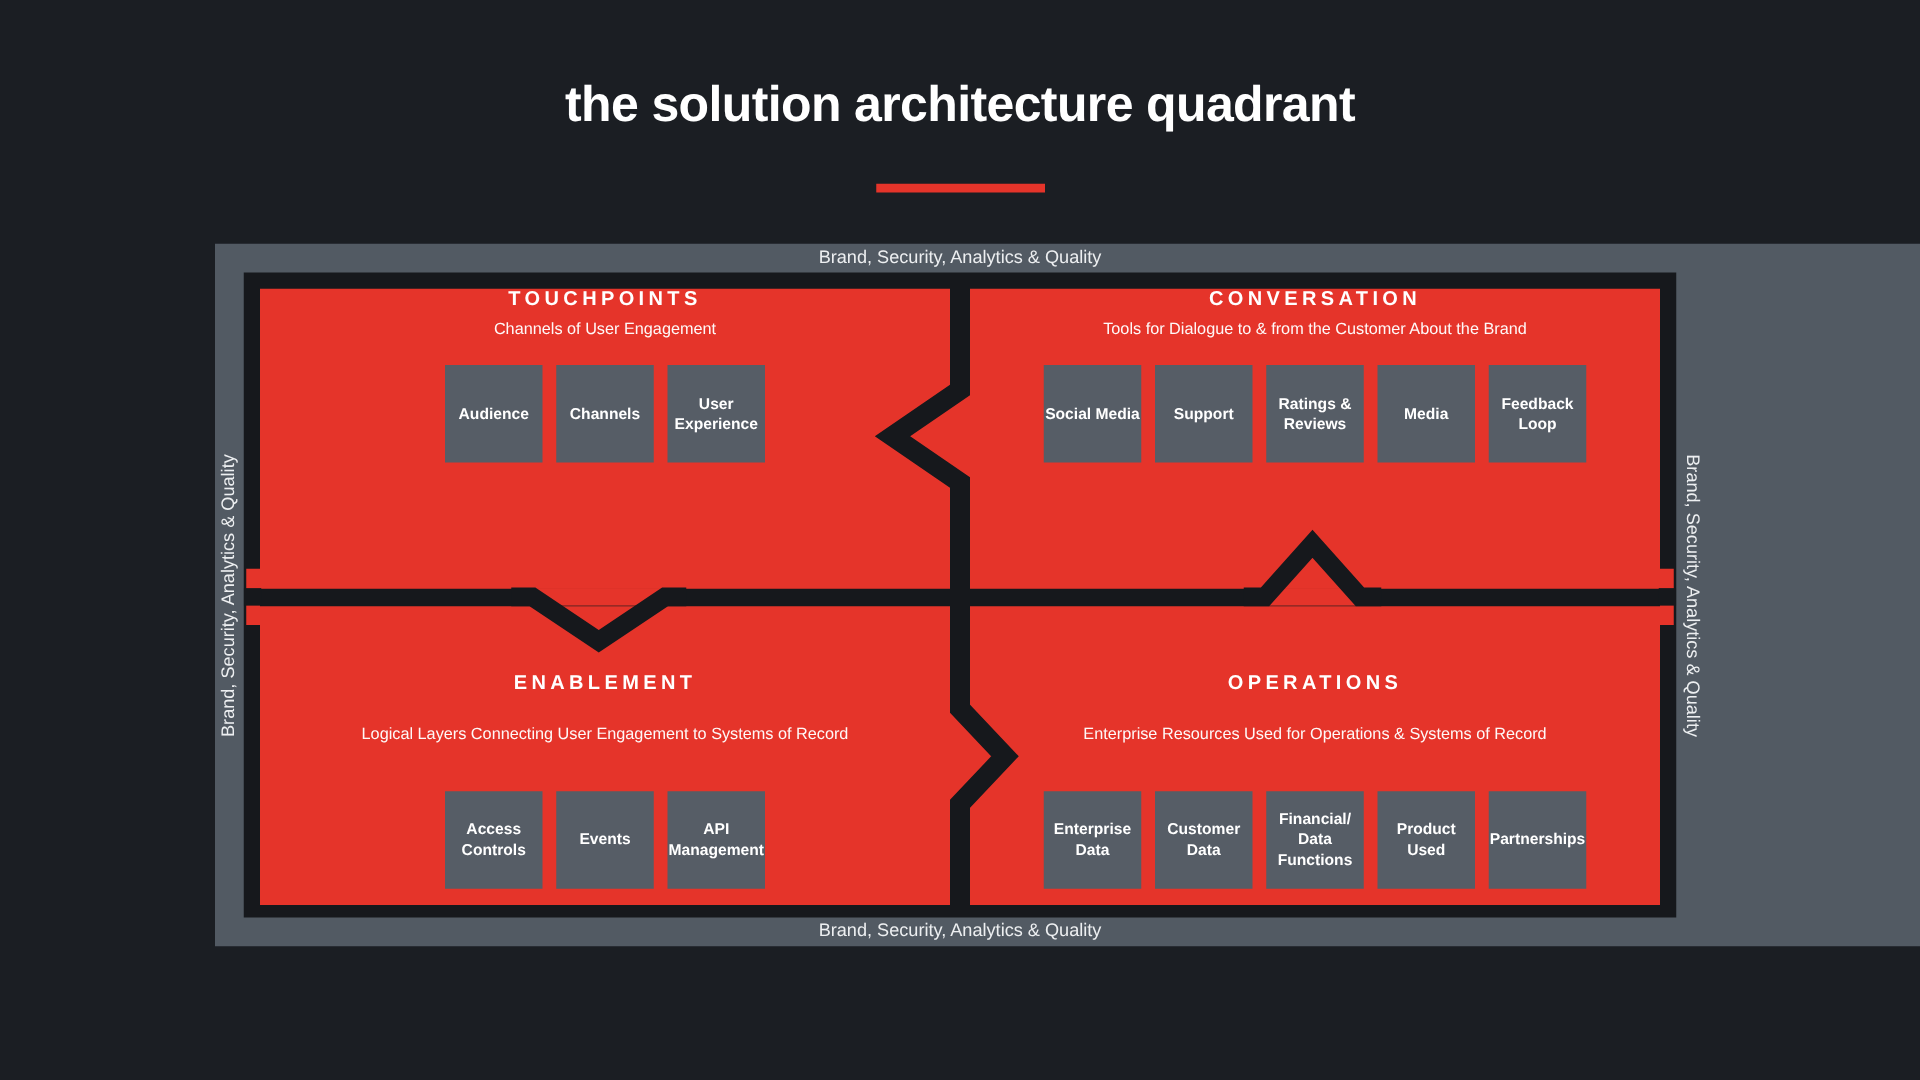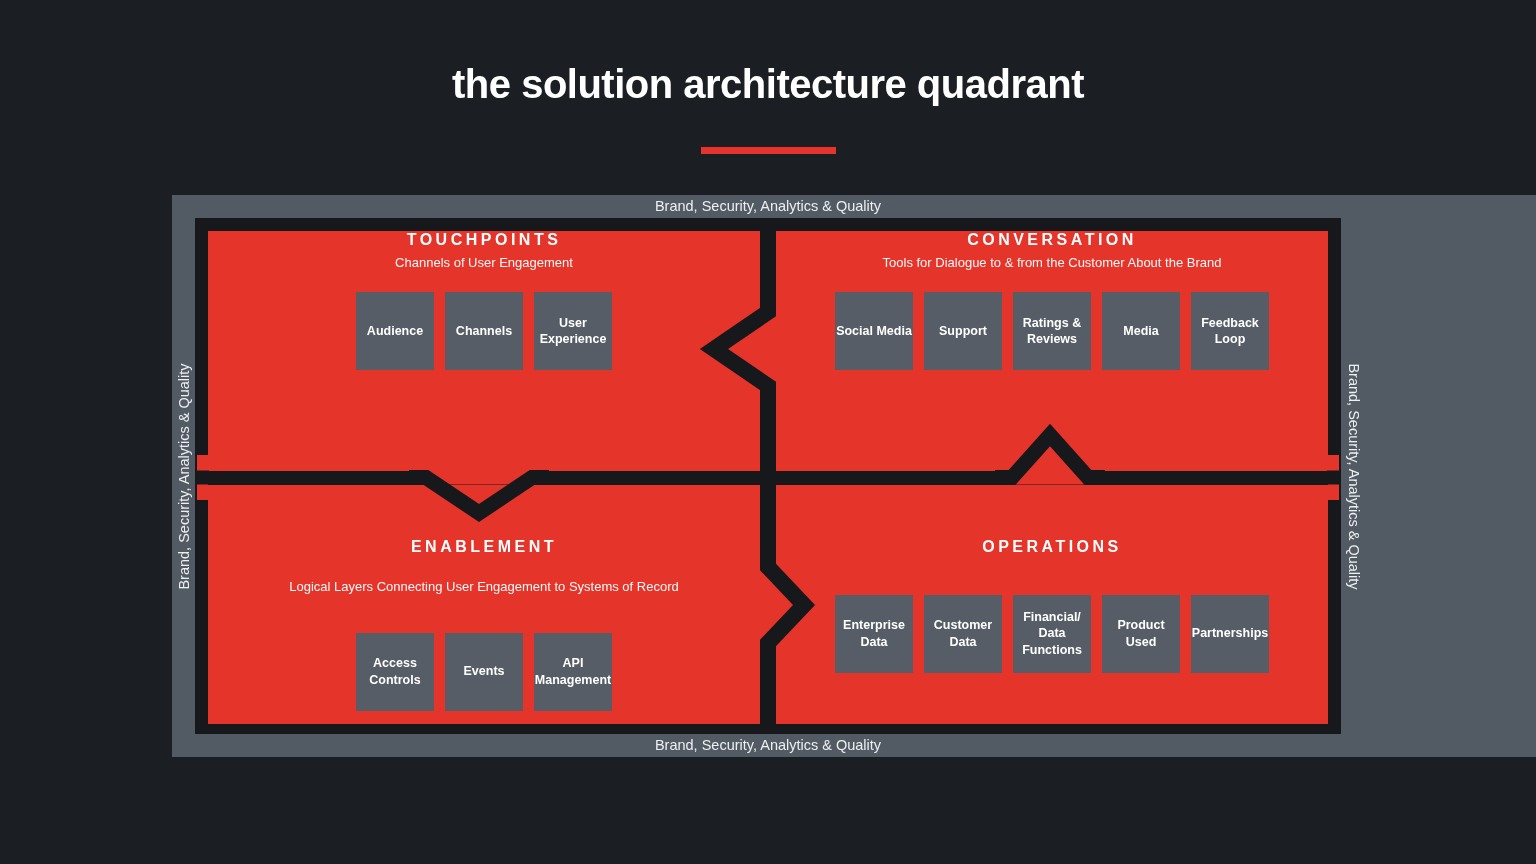--- a/index.html
+++ b/index.html
@@ -129,20 +129,21 @@
             <div class="box">Access
 Controls</div>
             <div class="box">Events</div>
             <div class="box">API
 Management</div>
           </div>
         </section>
 
         <section class="quad quad-bottom">
           <h2 class="q-heading">OPERATIONS</h2>
+          <p class="q-sub">Enterprise Resources Used for Operations &amp; Systems of Record</p>
           <div class="boxes">
             <div class="box">Enterprise
 Data</div>
             <div class="box">Customer
 Data</div>
             <div class="box">Financial/
 Data
 Functions</div>
             <div class="box">Product
 Used</div>

